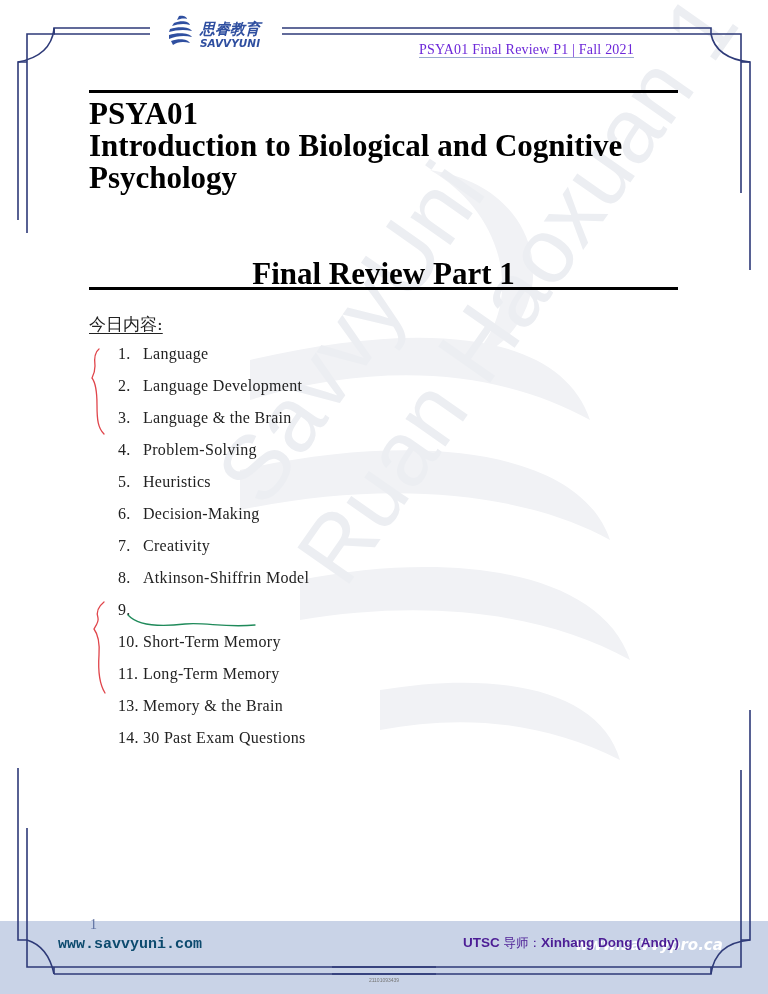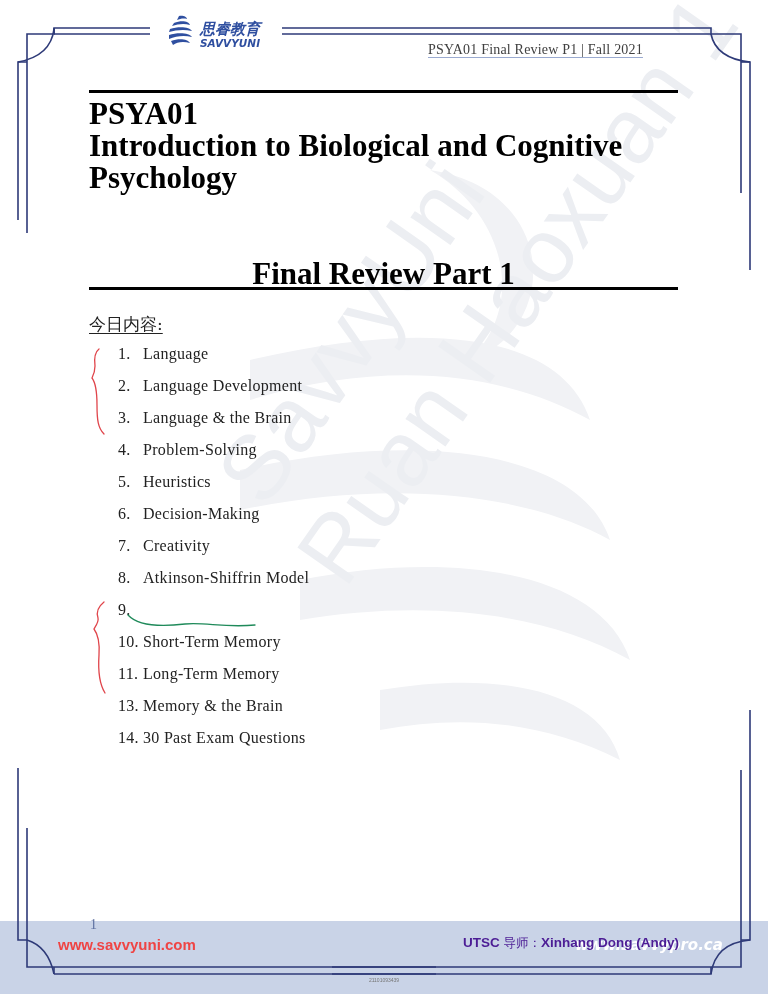--- a/index.html
+++ b/index.html
@@ -12,22 +12,22 @@
   .footer-band {
     position: absolute; left: 0; top: 921px; width: 768px; height: 73px;
     background: #c9d3e7; z-index: 1;
   }
   .watermark { position: absolute; left: 0; top: 0; width: 768px; height: 994px; z-index: 0; pointer-events: none; }
   .logo { position: absolute; left: 160px; top: 14px; display: flex; align-items: flex-end; z-index: 4; background: #fff; padding: 0 6px; }
   .logo-text { margin-left: 4px; line-height: 1; }
   .logo-cn { font-family: "DejaVu Sans", sans-serif; font-weight: bold; font-style: italic; font-size: 15px; color: #2f4fa0; letter-spacing: 0px; }
   .logo-en { font-family: "DejaVu Sans", sans-serif; font-weight: bold; font-style: italic; font-size: 10.5px; color: #2f4fa0; margin-top: 1px; }
   .running-header {
-    position: absolute; left: 428px; top: 42px; z-index: 4;
-    font-family: "Liberation Serif", serif; font-size: 14px; color: #404040;
+    position: absolute; left: 419px; top: 42px; z-index: 4;
+    font-family: "Liberation Serif", serif; font-size: 14px; color: #6d28d9;
     text-decoration: underline; text-decoration-color: #9aaad0; text-underline-offset: 3px;
     letter-spacing: 0.2px;
   }
   .rule { position: absolute; left: 89px; width: 589px; height: 3px; background: #000; z-index: 2; }
   .title-block { position: absolute; left: 89px; width: 589px; top: 98px; z-index: 2; }
   .title-line { font-family: "Liberation Serif", serif; font-weight: bold; font-size: 31px; color: #000; line-height: 32px; }
   .subtitle { position: absolute; left: 89px; width: 589px; top: 231px; text-align: center; font-weight: bold; font-size: 31px; line-height: 34px; z-index: 2; margin-top: 26px; }
   .toc-heading {
     position: absolute; left: 89px; top: 313px; z-index: 2;
     font-family: "DejaVu Serif", serif; font-size: 17px; color: #222;
@@ -36,21 +36,21 @@
   .toc { position: absolute; left: 118px; top: 343px; z-index: 2; list-style: none; margin: 0; padding: 0; }
   .toc li {
     height: 32px; line-height: 22px; font-family: "Liberation Serif", serif; font-size: 16px; color: #222;
     display: flex; letter-spacing: 0.3px;
   }
   .toc .num { display: inline-block; width: 25px; }
   .annot { position: absolute; left: 0; top: 0; width: 768px; height: 994px; z-index: 3; pointer-events: none; }
   .page-num { position: absolute; left: 90px; top: 917px; font-size: 14px; color: #5d6fa0; z-index: 4; }
   .site-left {
     position: absolute; left: 58px; top: 936px; z-index: 4;
-    font-family: Liberation Sans, sans-serif; font-weight: bold; font-size: 15px; color: #ef4444;
+    font-family: Liberation Mono, monospace; font-weight: bold; font-size: 15px; color: #0c4a6e;
   }
   .site-right {
     position: absolute; left: 575px; top: 936px; z-index: 4;
     font-family: "DejaVu Sans", sans-serif; font-weight: bold; font-size: 15px; color: #ffffff; font-style: italic;
   }
   .tutor {
     position: absolute; left: 463px; top: 935px; z-index: 5;
     font-family: "Liberation Sans", sans-serif; font-weight: bold; font-size: 13.5px; color: #4c1d95;
   }
   .tutor .cn { font-family: "DejaVu Sans", sans-serif; font-weight: normal; font-size: 12.5px; }

